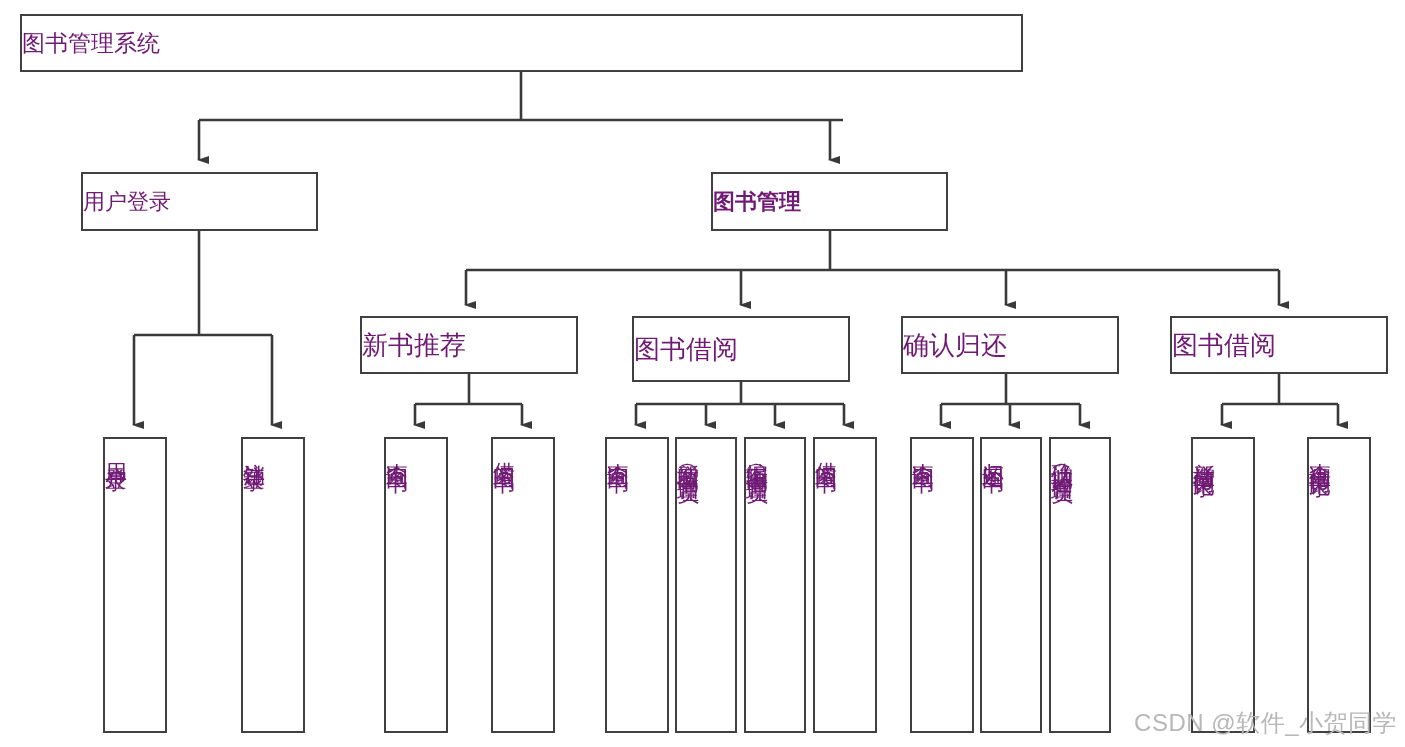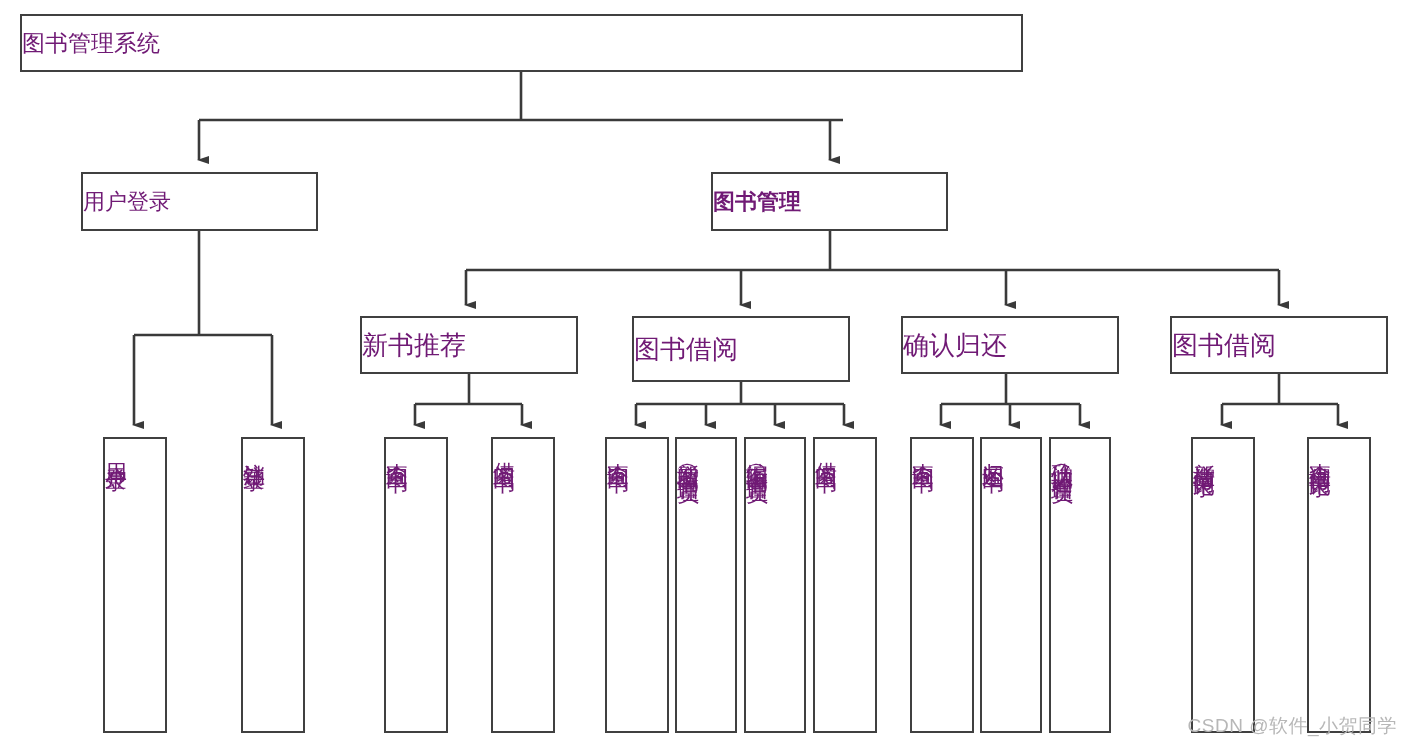--- a/index.html
+++ b/index.html
@@ -52,21 +52,21 @@
     writing-mode: vertical-rl;
     text-orientation: upright;
     font-size: 22px;
     letter-spacing: 3px;
     line-height: 1;
   }
   .watermark {
     position: absolute;
     right: 8px;
     bottom: 8px;
-    font-size: 19px;
+    font-size: 24px;
     color: #b7b7b7;
     letter-spacing: 0.5px;
     white-space: nowrap;
     text-align: right;
   }
 </style>
 </head>
 <body>
 
 <div id="canvas">

